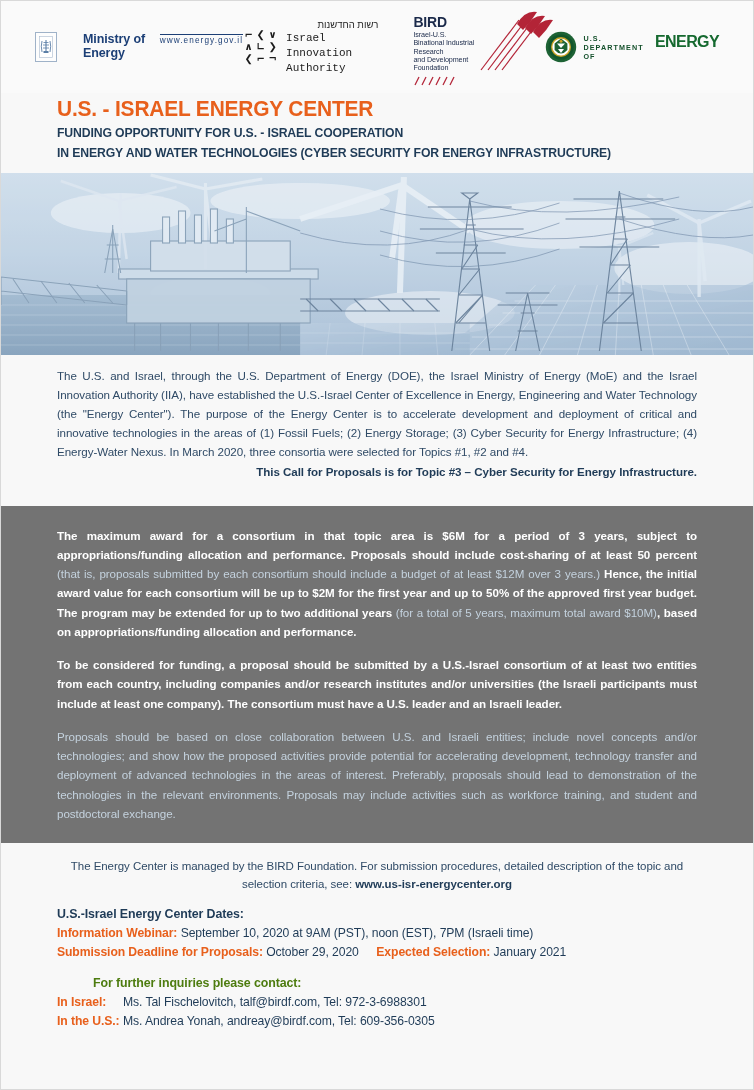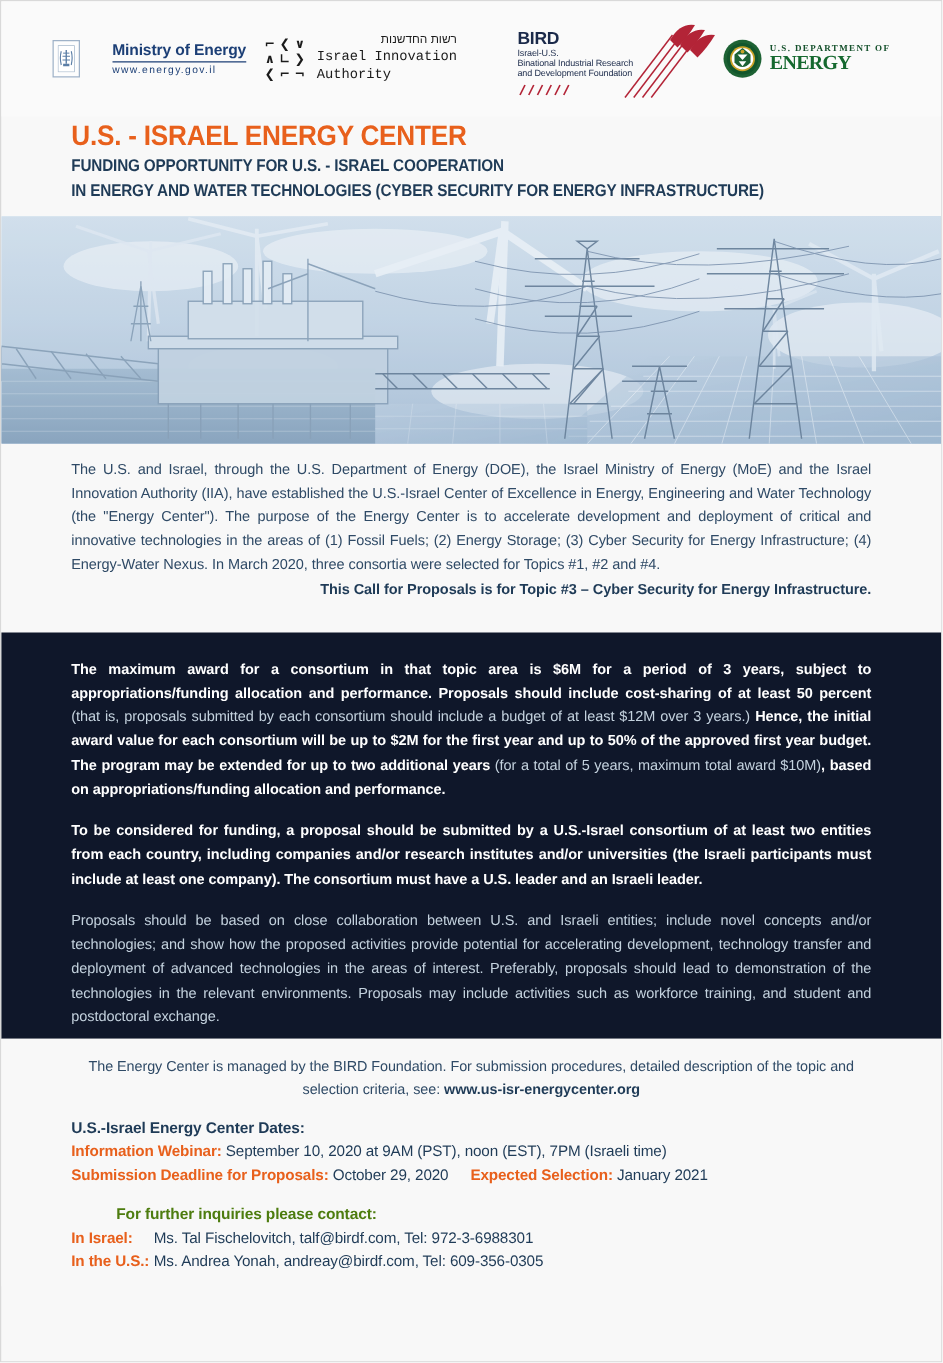--- a/index.html
+++ b/index.html
@@ -34,21 +34,21 @@
 
   
   .moe { gap: 6px; }
   .moe-emblem {
     width: 22px; height: 30px;
     border: 1px solid #9fb2c8;
     background: #fdfdfd;
     display: flex; align-items: center; justify-content: center;
     flex: none;
   }
-  .moe-text { display: flex; flex-direction: column; margin-left: 20px; }
+  .moe-text { display: flex; flex-direction: row; margin-left: 20px; }
   .moe-title {
     font-size: 12.5px; font-weight: bold; color: #1c3f76;
     letter-spacing: -0.1px; line-height: 1.1;
   }
   .moe-url {
     font-size: 8.2px; color: #1c3f76; letter-spacing: 1.1px;
     border-top: 1px solid #1c3f76; margin-top: 1px; padding-top: 1px;
   }
 
   
@@ -71,21 +71,21 @@
   .bird { position: relative; gap: 0; align-items: flex-start; padding-top: 6px; margin-left: 35px; }
   .bird-text { display: flex; flex-direction: column; line-height: 1.18; }
   .bird-name { font-size: 14px; font-weight: bold; color: #1b2a4a; letter-spacing: -0.2px; }
   .bird-sub { font-size: 7.2px; color: #1b2a4a; letter-spacing: -0.1px; }
   .bird-swoosh { position: relative; width: 58px; height: 56px; flex: none; }
   .bird-swoosh svg { position: absolute; left: -8px; top: -6px; }
 
   
   .doe { gap: 6px; }
   .doe-seal { width: 32px; height: 32px; flex: none; }
-  .doe-text { display: flex; flex-direction: column; font-family: Liberation Serif, serif; }
+  .doe-text { display: flex; flex-direction: row; }
   .doe-small {
     font-size: 7.2px; font-weight: bold; color: #15512c; letter-spacing: 1.1px;
   }
   .doe-big {
     font-size: 16px; font-weight: bold; color: #15692f;
     letter-spacing: -0.6px; line-height: 0.95;
   }
 
   
   .titles { padding: 2px 0 10px 56px; }
@@ -118,22 +118,22 @@
   .intro p {
     font-size: 11.6px; color: #2f4a66; line-height: 1.63;
     text-align: justify; letter-spacing: -0.05px;
   }
   .intro .bold-line {
     font-weight: bold; color: #1f3b57; text-align: right; margin-top: 1px;
   }
 
   
   .blue {
-    background: #0f172a;
-    padding: 20px 56px 8px 56px;
+    background: #737373;
+    padding: 20px 56px 20px 56px;
   }
   .blue p {
     font-size: 11.6px; color: #e9eef3; line-height: 1.66;
     text-align: justify; margin-bottom: 14px; letter-spacing: -0.05px;
   }
   .blue p:last-child { margin-bottom: 0; }
   .blue b { color: #ffffff; font-weight: bold; }
   .blue .soft { color: #c4d2de; font-weight: normal; }
 
   

